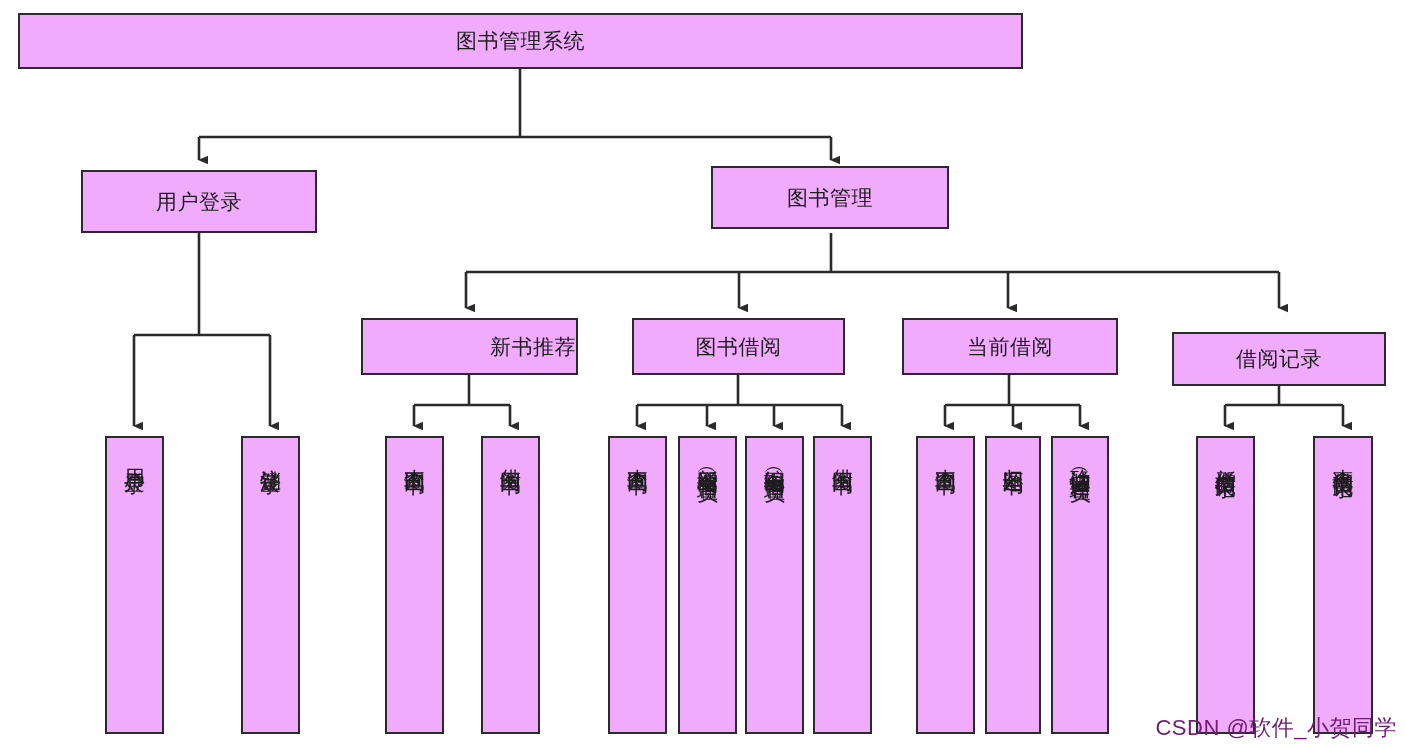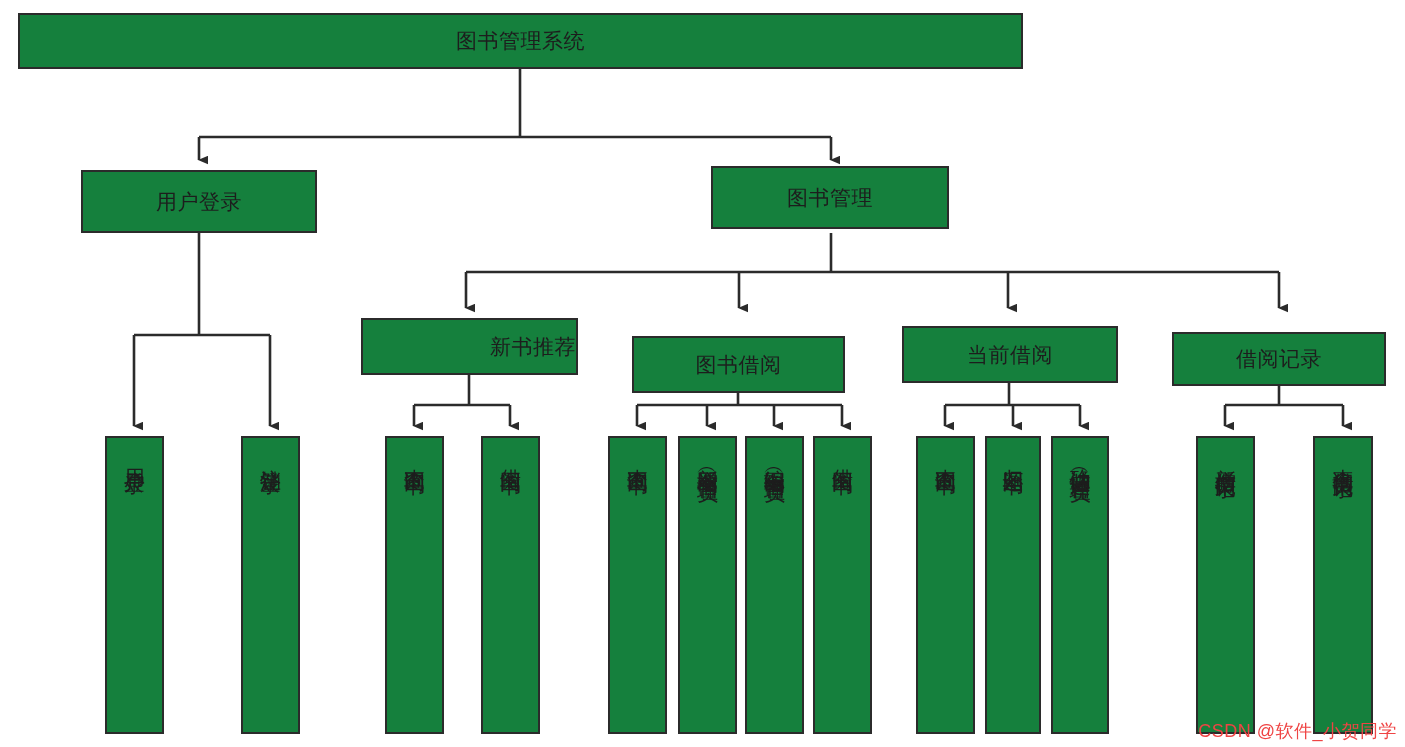--- a/index.html
+++ b/index.html
@@ -23,21 +23,21 @@
   svg#connectors {
     position: absolute;
     left: 0; top: 0;
     width: 1405px;
     height: 747px;
     pointer-events: none;
   }
   .node {
     position: absolute;
     box-sizing: border-box;
-    background: #15803d;
+    background: #f0abfc;
     border: 2px solid #2b2b2b;
     display: flex;
     align-items: center;
     justify-content: center;
     overflow: hidden;
   }
   .node .label {
     font-size: 21px;
     color: #1d1d1d;
     line-height: 1.12;
@@ -55,22 +55,22 @@
   }
   .node.vertical {
     align-items: flex-start;
     justify-content: center;
     padding-top: 14px;
   }
   .watermark {
     position: absolute;
     right: 8px;
     bottom: 4px;
-    font-size: 18px;
-    color: #ef4444;
+    font-size: 22px;
+    color: #701a75;
     letter-spacing: 0.5px;
     white-space: nowrap;
     margin-top: 19px;
   }
 </style>
 </head>
 <body>
 
 <div id="diagram-root">
 
@@ -143,24 +143,24 @@
   <div class="node" id="node-l1-0" style="left: 81px; top: 170px; width: 236px; height: 63px;">
     <span class="label">用户登录</span>
   </div>
   <div class="node" id="node-l1-1" style="left: 711px; top: 166px; width: 238px; height: 63px;">
     <span class="label">图书管理</span>
   </div>
 
   <div class="node" id="node-l2-0" style="left: 361px; top: 318px; width: 217px; height: 57px; justify-content: flex-end;">
     <span class="label">新书推荐</span>
   </div>
-  <div class="node" id="node-l2-1" style="left: 632px; top: 318px; width: 213px; height: 57px; margin-top: 18px;">
+  <div class="node" id="node-l2-1" style="left: 632px; top: 318px; width: 213px; height: 57px;">
     <span class="label">图书借阅</span>
   </div>
-  <div class="node" id="node-l2-2" style="left: 902px; top: 318px; width: 216px; height: 57px; margin-top: 8px;">
+  <div class="node" id="node-l2-2" style="left: 902px; top: 318px; width: 216px; height: 57px;">
     <span class="label">当前借阅</span>
   </div>
   <div class="node" id="node-l2-3" style="left: 1172px; top: 332px; width: 214px; height: 54px; align-items: center;">
     <span class="label">借阅记录</span>
   </div>
 
   <div class="node vertical" id="node-leaf-0" style="left: 105px; top: 436px; width: 59px; height: 298px;">
     <span class="label">用户登录</span>
   </div>
   <div class="node vertical" id="node-leaf-1" style="left: 241px; top: 436px; width: 59px; height: 298px;">

